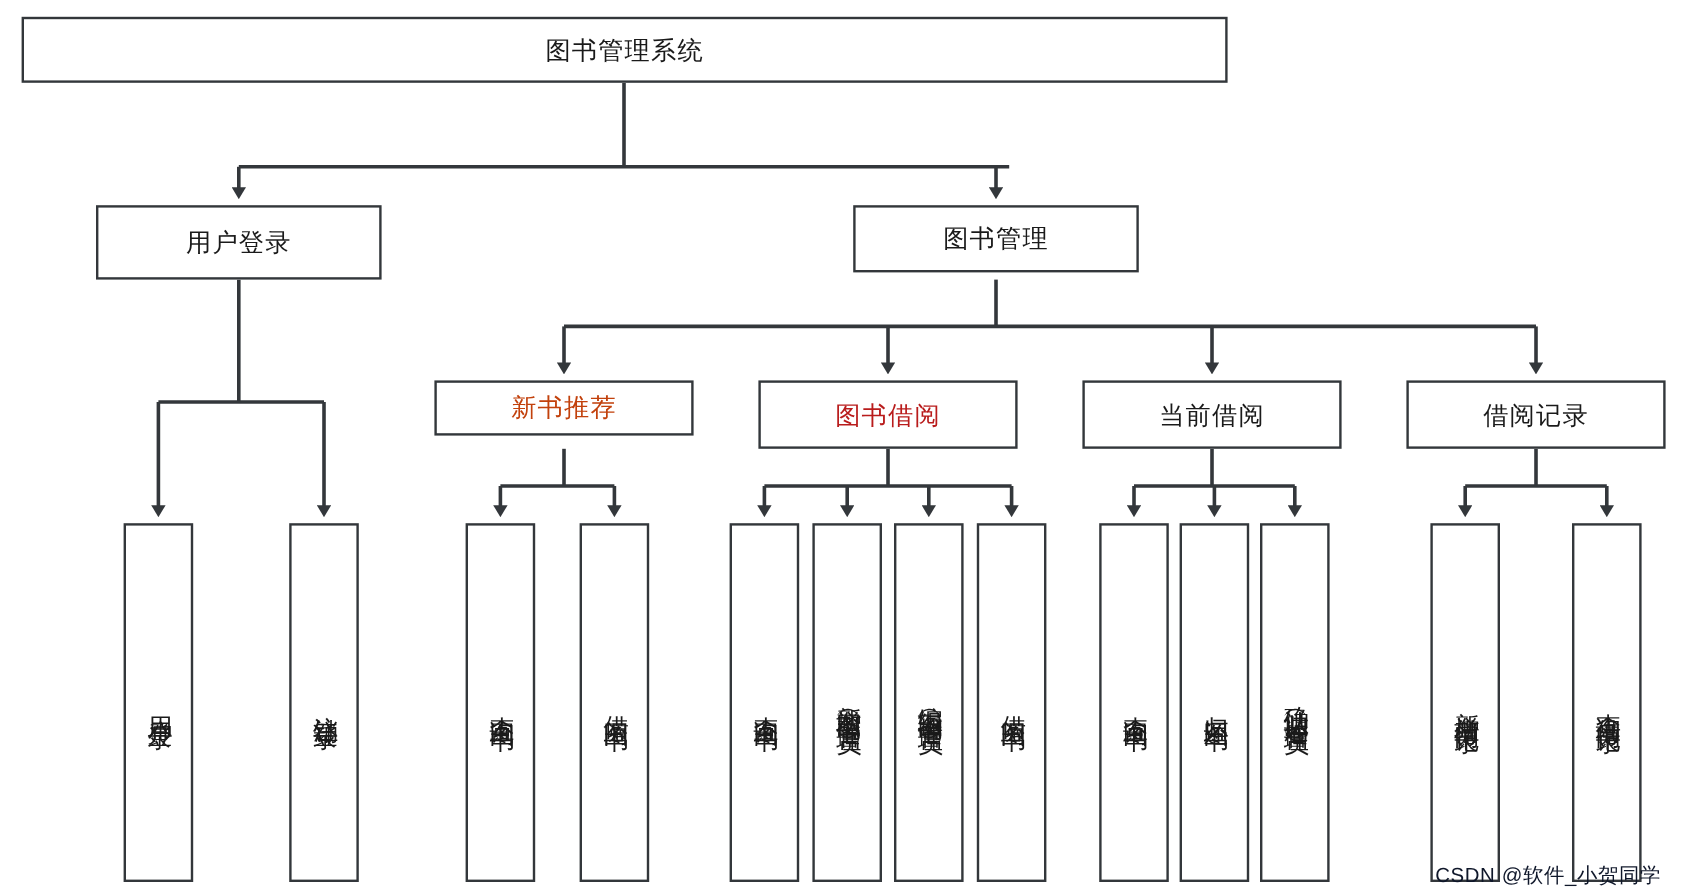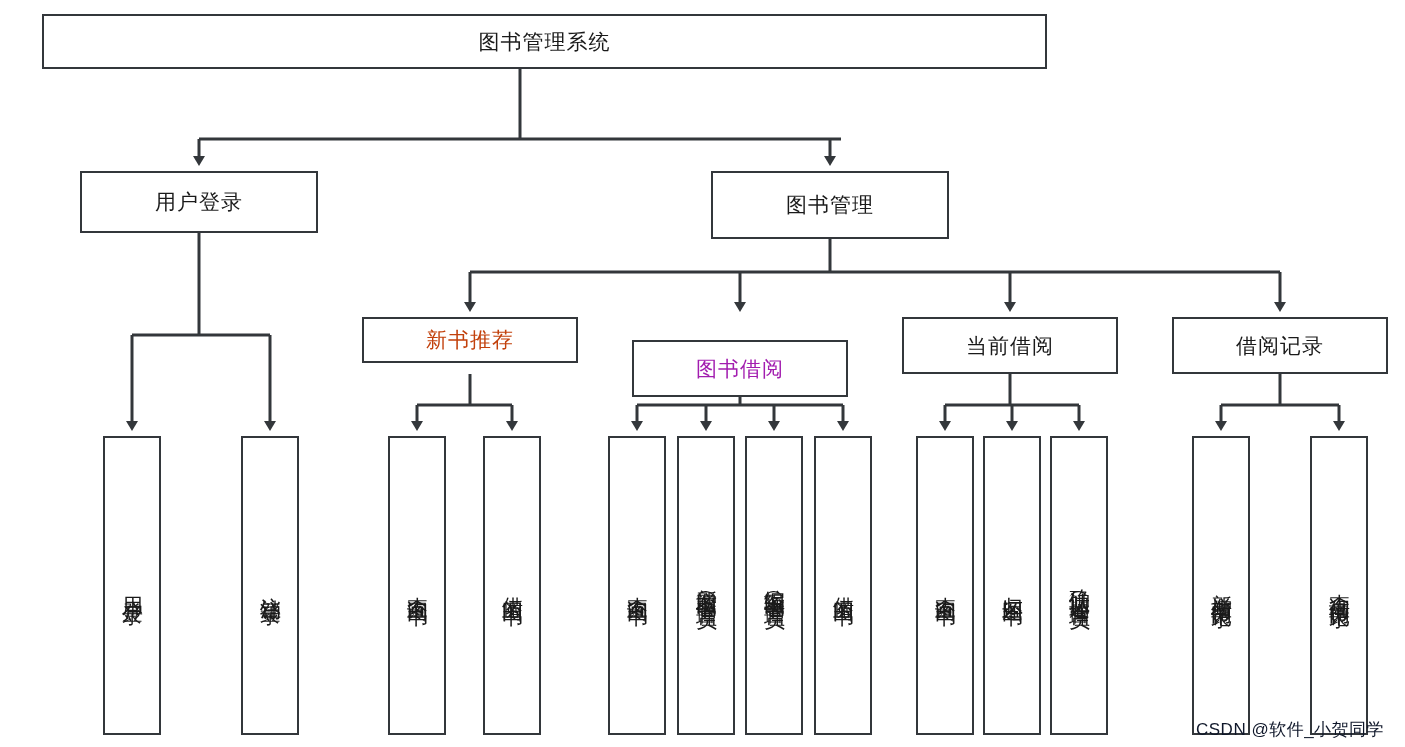--- a/index.html
+++ b/index.html
@@ -105,35 +105,35 @@
       <path d="M1012,405 L1012,422" marker-end="url(#arrow)"></path>
       <path d="M1079,405 L1079,422" marker-end="url(#arrow)"></path>
 
       <path d="M1280,374 L1280,405"></path>
       <path d="M1221,405 L1339,405"></path>
       <path d="M1221,405 L1221,422" marker-end="url(#arrow)"></path>
       <path d="M1339,405 L1339,422" marker-end="url(#arrow)"></path>
     </g>
   </svg>
 
-  <div class="node h" style="left: 18px; top: 14px; width: 1005px; height: 55px; border-color: rgb(51, 55, 59); background: rgb(255, 255, 255); color: rgb(26, 26, 26); margin-left: 24px;">
+  <div class="node h" style="left: 18px; top: 14px; width: 1005px; height: 55px; border-color: rgb(51, 55, 59); background: rgb(255, 255, 255); color: rgb(26, 26, 26);">
     <span>图书管理系统</span>
   </div>
 
   <div class="node h" style="left: 80px; top: 171px; width: 238px; height: 62px; border-color: rgb(51, 55, 59); background: rgb(255, 255, 255); color: rgb(26, 26, 26);">
     <span>用户登录</span>
   </div>
-  <div class="node h" style="left: 711px; top: 171px; width: 238px; height: 68px; border-color: rgb(51, 55, 59); background: rgb(255, 255, 255); color: rgb(26, 26, 26);">
+  <div class="node h" style="left: 711px; top: 171px; width: 238px; height: 56px; border-color: rgb(51, 55, 59); background: rgb(255, 255, 255); color: rgb(26, 26, 26);">
     <span>图书管理</span>
   </div>
 
   <div class="node h" style="left: 362px; top: 317px; width: 216px; height: 46px; border-color: rgb(51, 55, 59); background: rgb(255, 255, 255); color: #c2410c;">
     <span>新书推荐</span>
   </div>
-  <div class="node h" style="left: 632px; top: 317px; width: 216px; height: 57px; border-color: rgb(51, 55, 59); background: rgb(255, 255, 255); color: #a21caf; margin-top: 23px;">
+  <div class="node h" style="left: 632px; top: 317px; width: 216px; height: 57px; border-color: rgb(51, 55, 59); background: rgb(255, 255, 255); color: #b91c1c;">
     <span>图书借阅</span>
   </div>
   <div class="node h" style="left: 1172px; top: 317px; width: 216px; height: 57px; border-color: rgb(51, 55, 59); background: rgb(255, 255, 255); color: rgb(26, 26, 26);">
     <span>借阅记录</span>
   </div>
   <div class="node h" style="left: 902px; top: 317px; width: 216px; height: 57px; border-color: rgb(51, 55, 59); background: rgb(255, 255, 255); color: rgb(26, 26, 26);">
     <span>当前借阅</span>
   </div>
 
   <div class="node v" style="left: 103px; top: 436px; width: 58px; height: 299px; border-color: rgb(51, 55, 59); background: rgb(255, 255, 255); color: rgb(26, 26, 26);">

